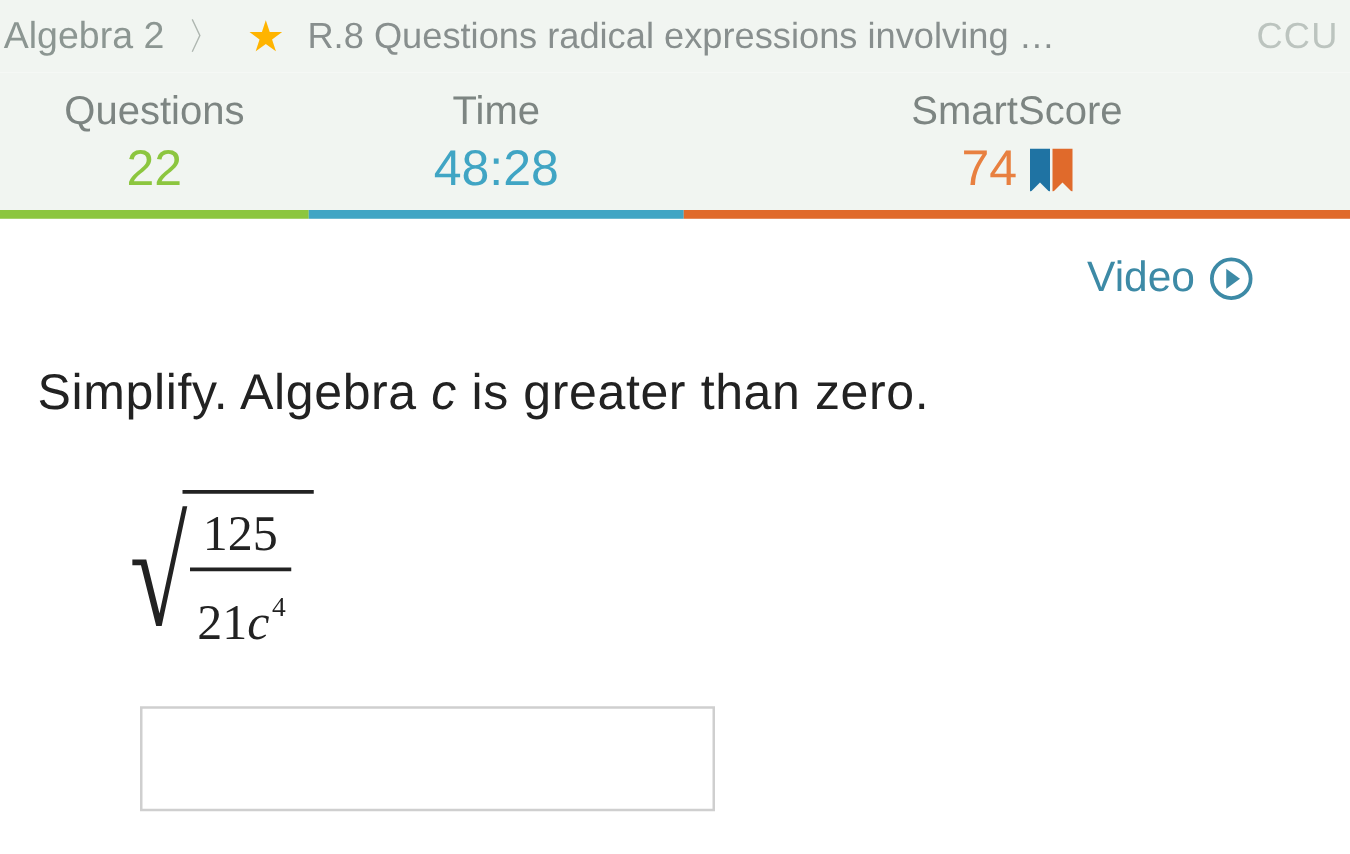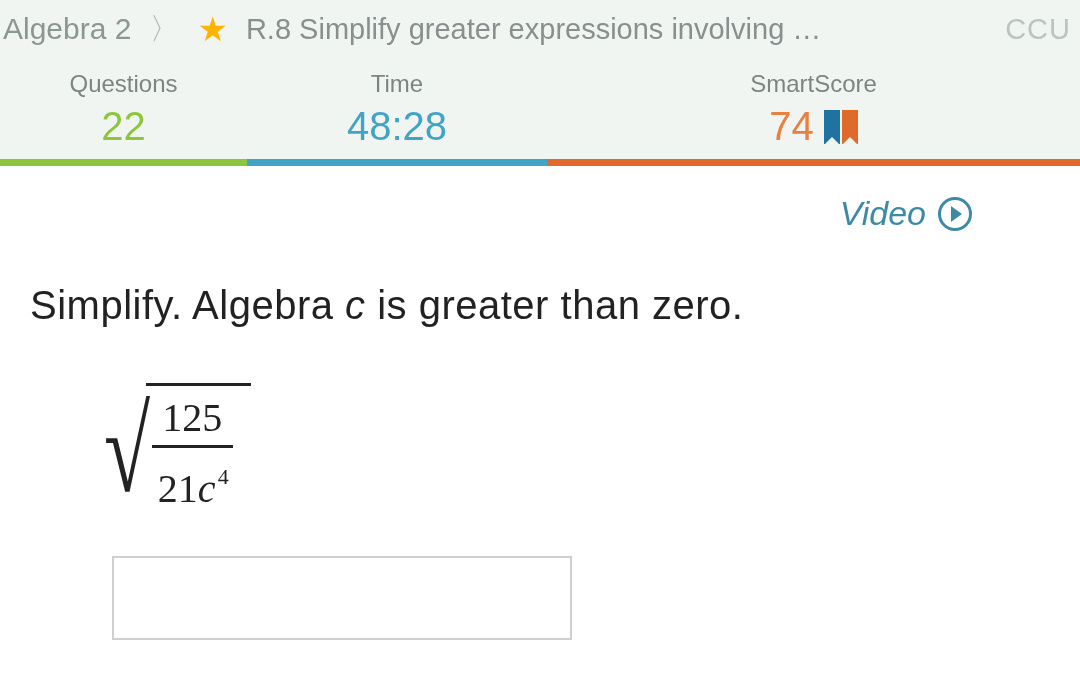--- a/index.html
+++ b/index.html
@@ -14,37 +14,37 @@
   .chevron { color: #aeb6b0; font-size: 30px; }
   .star { color: #ffb400; font-size: 34px; }
   .skill { color: #888f8e; flex: 1; white-space: nowrap; overflow: hidden; text-overflow: ellipsis; font-size: 29px;}
   .standard { color: #bcc4bf; letter-spacing: 1px; font-size: 29px; margin-right: 6px;}
   
   .stats-row { display: flex; background: #f1f5f1; }
   .stat-cell { text-align: center; position: relative; }
   .stat-cell.q { width: 247px; }
   .stat-cell.t { width: 300px; }
   .stat-cell.s { flex: 1; }
-  .stat-label { color: #7d8582; font-size: 24px; padding: 12px 0 6px; }
+  .stat-label { color: #7d8582; font-size: 32px; padding: 12px 0 6px; }
   .stat-value { font-size: 40px; padding-bottom: 10px; display: flex; align-items: center; justify-content: center; gap: 10px;}
   .q .stat-value { color: #8cc63f; }
   .t .stat-value { color: #40a5c4; }
   .s .stat-value { color: #e88040; font-weight: 400;}
   .underline { height: 7px; width: 100%; }
   .q .underline { background: #8cc63f; }
   .t .underline { background: #40a5c4; }
   .s .underline { background: #e06a2b; }
   
   .ribbons { display: inline-flex; gap: 2px; }
   .ribbon { width: 16px; height: 34px; position: relative; }
   .ribbon::after { content: ""; position: absolute; bottom: -1px; left: 0; border-left: 8px solid transparent; border-right: 8px solid transparent; border-bottom: 8px solid #f1f5f1; }
   .ribbon.blue { background: #1f73a3; }
   .ribbon.orange { background: #e06a2b; }
   
-  .video-row { text-align: right; padding: 28px 108px 10px 0; font-style: italic; }
+  .video-row { text-align: right; padding: 28px 78px 10px 0; }
   .video-link { color: #3d8aa6; font-size: 34px; display: inline-flex; align-items: center; gap: 12px; cursor: pointer;}
   .play-circle { width: 34px; height: 34px; border: 3px solid #3d8aa6; border-radius: 50%; display: inline-flex; align-items: center; justify-content: center;}
   .play-circle::before { content: ""; border-left: 11px solid #3d8aa6; border-top: 8px solid transparent; border-bottom: 8px solid transparent; margin-left: 3px;}
   
   .question-area { padding: 40px 30px 30px 30px; }
   .prompt { font-size: 40px; color: #222; letter-spacing: 0.5px; }
   .prompt .var { font-style: italic; }
   
   .math-expr { margin: 55px 0 40px 64px; font-size: 40px; font-family: "Times New Roman", serif; color: #222;}
   .sqrt-wrap { display: inline-flex; align-items: flex-start; }
@@ -58,21 +58,21 @@
   
   .answer-input { margin-left: 82px; width: 460px; height: 84px; border: 2px solid #cfcfcf; background: #fff; font-size: 30px; padding: 8px 12px; }
 </style>
 </head>
 <body>
 
 <div class="breadcrumb">
   <span class="subject">Algebra 2</span>
   <span class="chevron">〉</span>
   <span class="star">★</span>
-  <span class="skill">R.8 Simplify greater expressions involving …</span>
+  <span class="skill">R.8 Questions radical expressions involving …</span>
   <span class="standard">CCU</span>
 </div>
 
 <div class="stats-row">
   <div class="stat-cell q">
     <div class="stat-label">Questions</div>
     <div class="stat-value">22</div>
     <div class="underline"></div>
   </div>
   <div class="stat-cell t">

